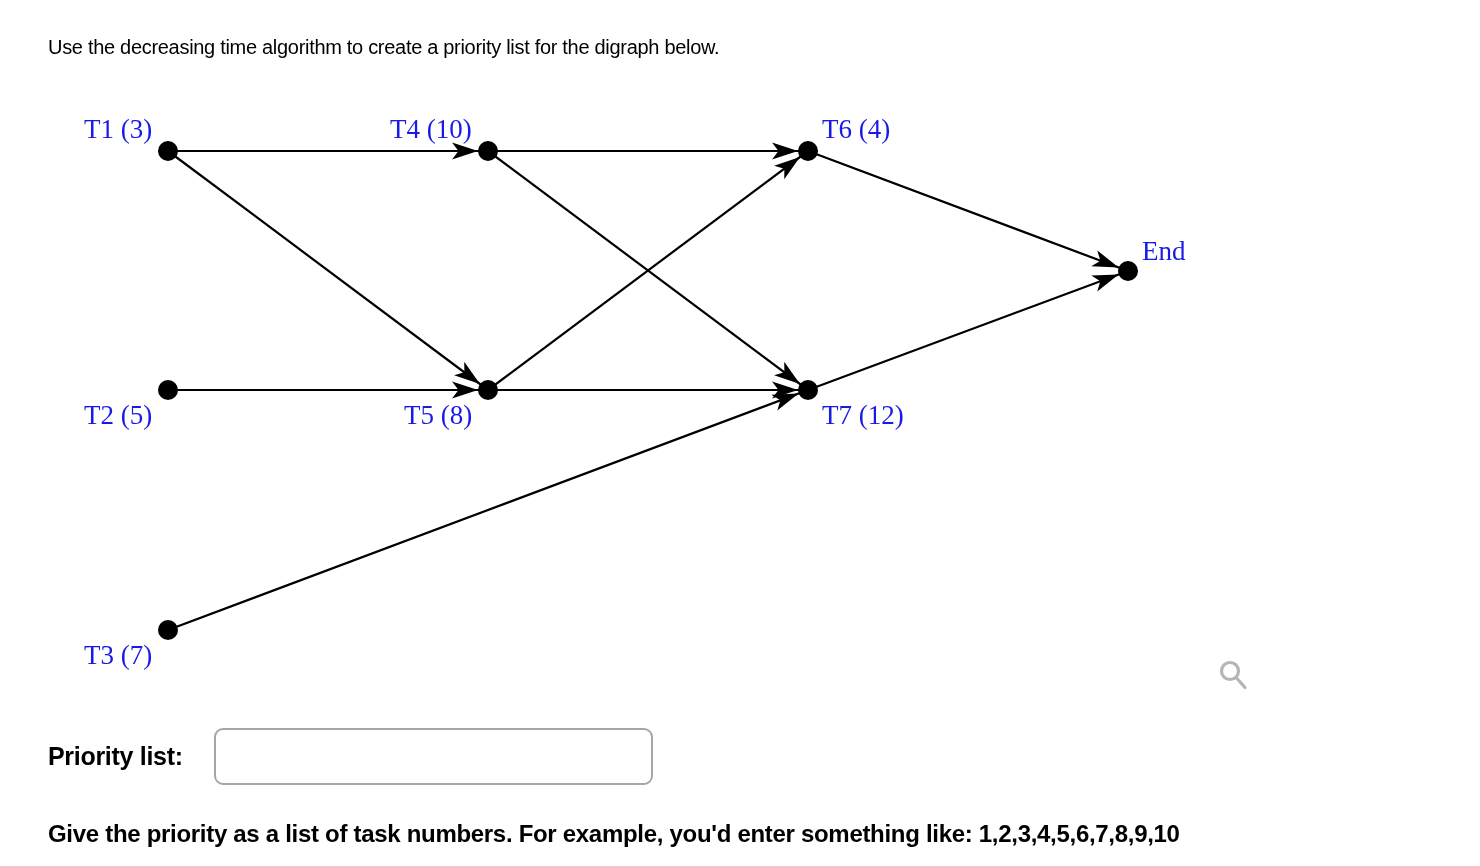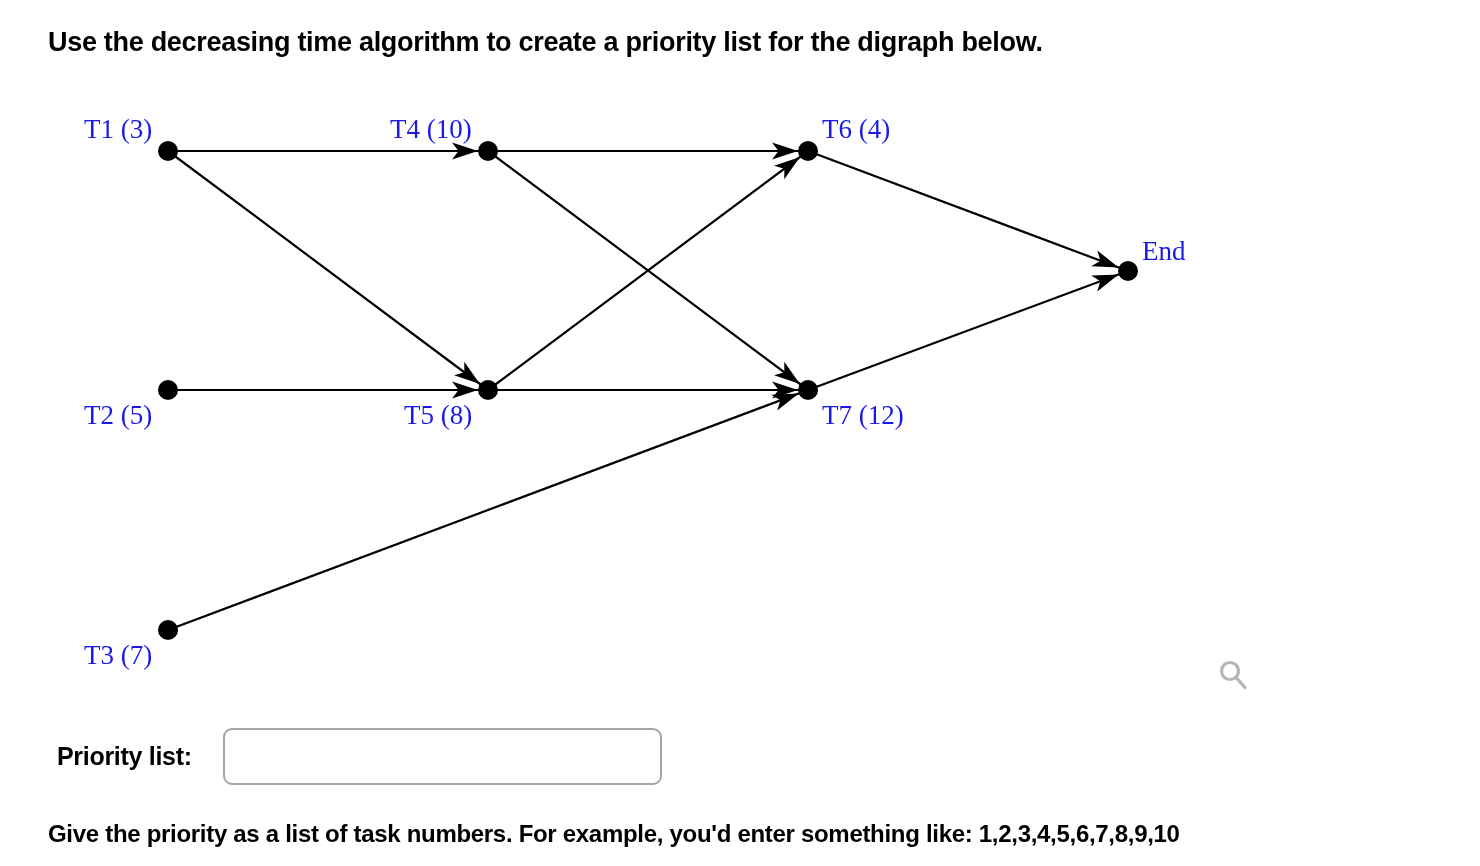--- a/index.html
+++ b/index.html
@@ -5,41 +5,41 @@
   * { margin: 0; padding: 0; box-sizing: border-box; }
   html, body {
     width: 1480px; height: 866px;
     background: #ffffff;
     font-family: "Liberation Sans", sans-serif;
     overflow: hidden;
     position: relative;
   }
   .question-title {
     position: absolute;
-    left: 48px; top: 27px;
-    font-size: 27px;
-    font-weight: 700;
+    left: 48px; top: 36px;
+    font-size: 20px;
+    font-weight: 400;
     color: #000000;
     letter-spacing: -0.3px;
     white-space: nowrap;
   }
   svg.digraph {
     position: absolute;
     left: 0; top: 0;
     width: 1480px; height: 720px;
     pointer-events: none;
   }
   svg.digraph .magnifier { pointer-events: auto; cursor: pointer; }
   .node-label {
     font-family: "Liberation Serif", serif;
     font-size: 27px;
   }
   .priority-row {
     position: absolute;
-    left: 57px; top: 728px;
+    left: 48px; top: 728px;
     display: flex;
     align-items: center;
     height: 57px;
   }
   .priority-label {
     font-size: 25px;
     font-weight: 600;
     color: #000000;
     letter-spacing: -0.3px;
     margin-right: 31px;

